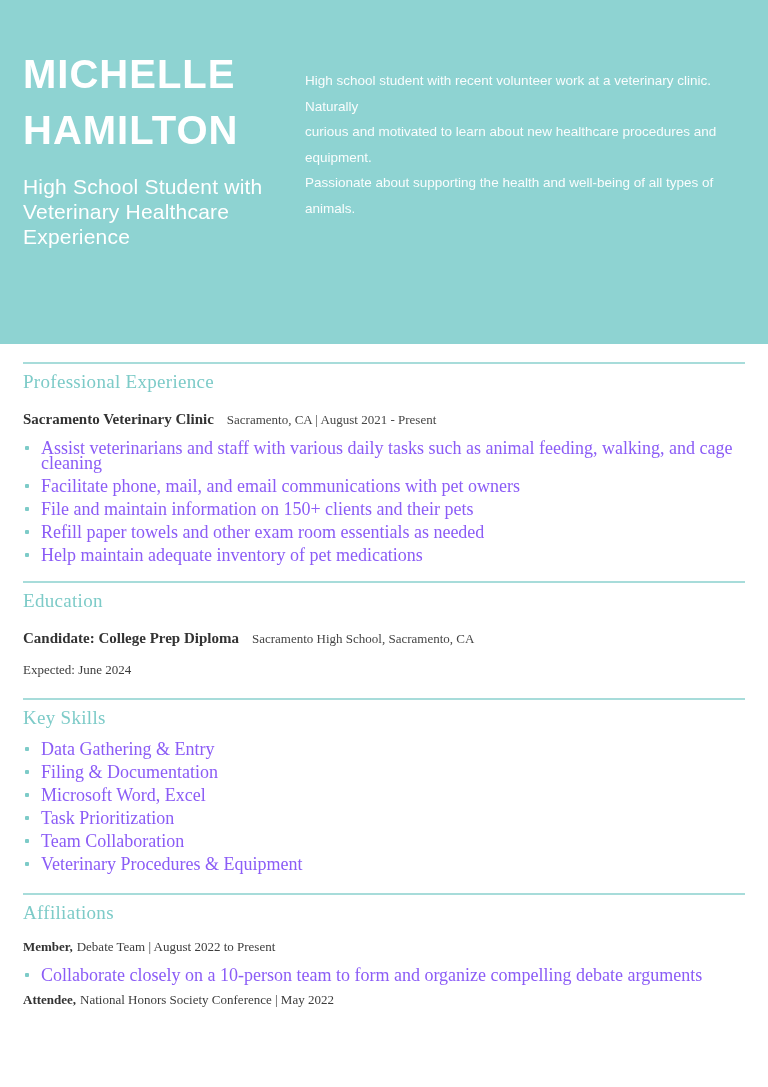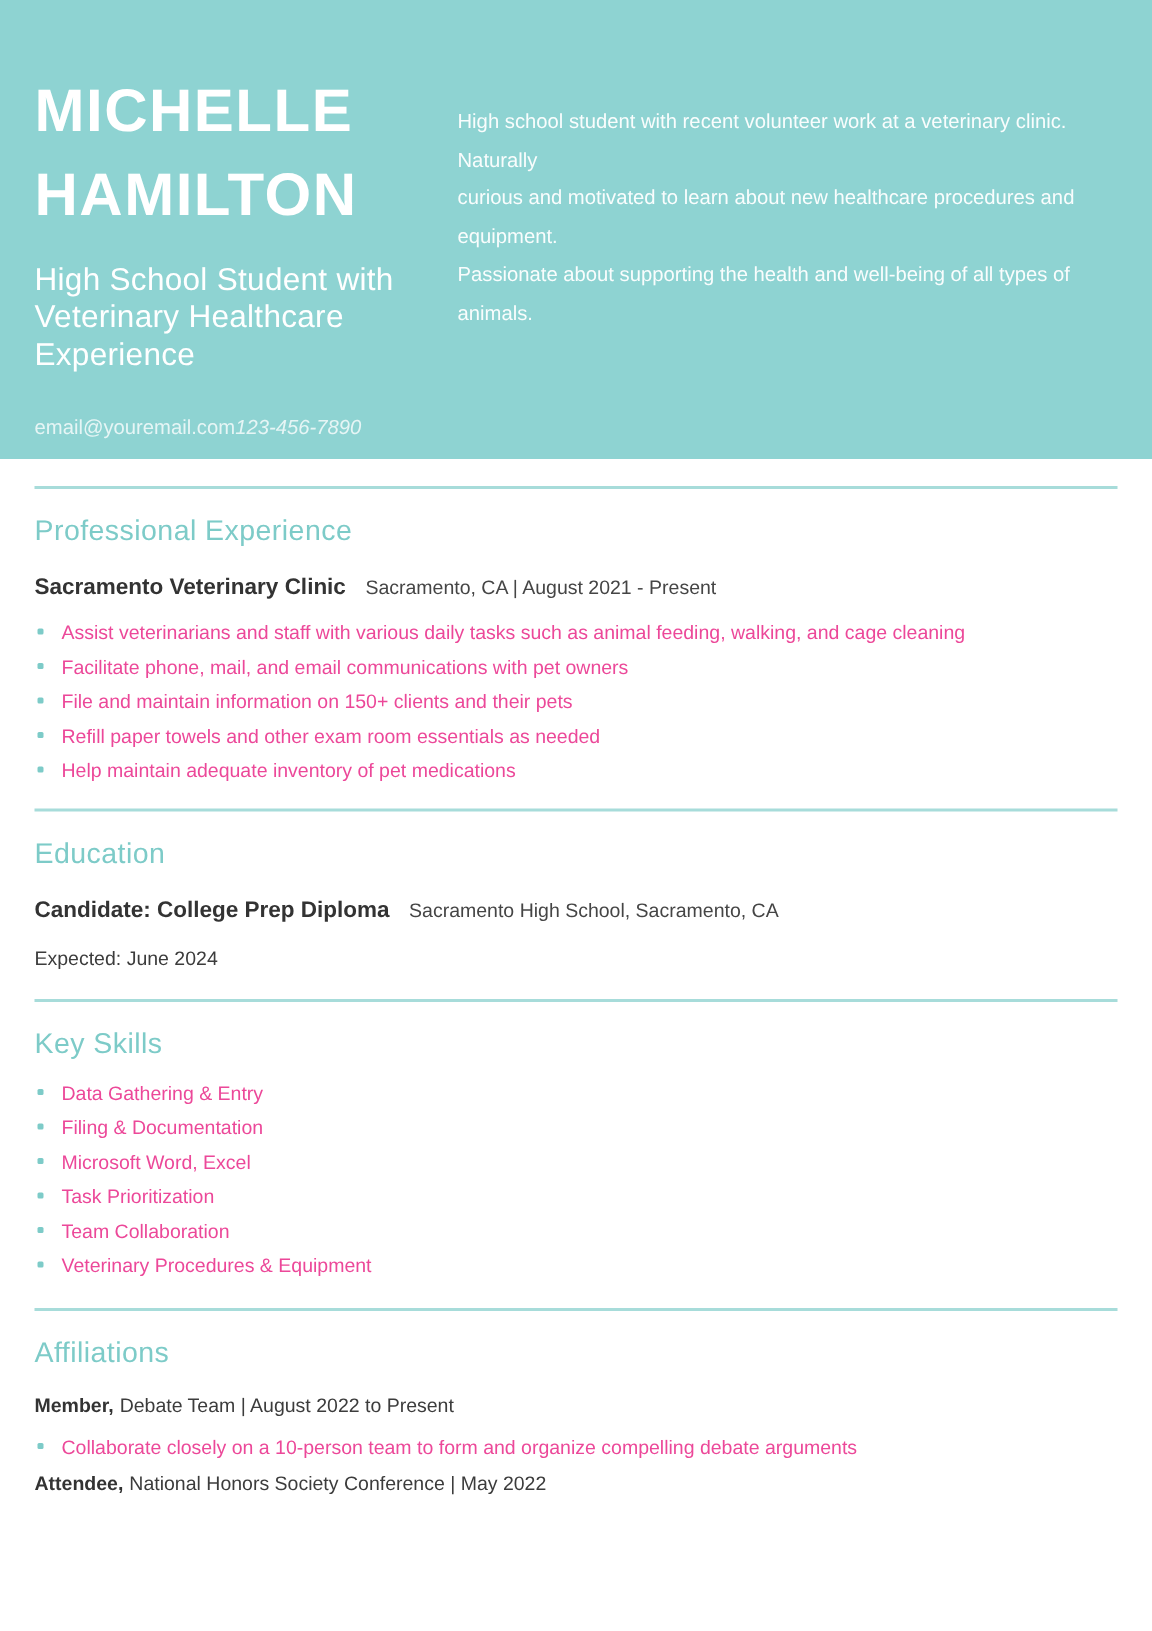--- a/index.html
+++ b/index.html
@@ -8,21 +8,21 @@
     height: 1087px;
     background: #ffffff;
     font-family: "Liberation Sans", sans-serif;
     overflow: hidden;
     color: #3c3c3c;
   }
 
   
   .header {
     display: flex;
-    height: 306px;
+    height: 344px;
     background: #8ed3d2;
     color: #ffffff;
   }
   .header-left {
     width: 285px;
     flex-shrink: 0;
     padding: 46px 0 0 23px;
   }
   .name {
     font-size: 40px;
@@ -52,21 +52,22 @@
   .summary-line {
     font-size: 13.5px;
     line-height: 25.5px;
     color: rgba(255,255,255,0.95);
   }
 
   
   .main { padding: 0 23px; }
   .section {
     border-top: 2px solid #a7dcda;
-    padding-top: 18px;
+    padding-top: 7px;
+    font-family: Liberation Serif, serif;
   }
   .section-pe  { margin-top: 18px; }
   .section-edu { margin-top: 18px; }
   .section-ks  { margin-top: 20px; }
   .section-aff { margin-top: 21px; }
   .section-heading {
     color: #7dcbc8;
     font-size: 19px;
     font-weight: 500;
     letter-spacing: 0.3px;
@@ -88,24 +89,24 @@
     font-size: 13px;
     color: #3c3c3c;
   }
   ul.bullets {
     list-style: none;
     margin-top: 13px;
   }
   .bullets li {
     position: relative;
     padding-left: 18px;
-    font-size: 13px;
+    font-size: 18px;
     line-height: 15px;
     margin-bottom: 8px;
-    color: #ec4899;
+    color: #8b5cf6;
   }
   .marker {
     position: absolute;
     left: 2px;
     top: 5px;
     width: 4px;
     height: 4px;
     background: #7dcbc8;
     border-radius: 1px;
   }
@@ -122,21 +123,20 @@
 <body>
 
 <div class="header">
   <div class="header-left">
     <div class="name">
       <div>MICHELLE</div>
       <div>HAMILTON</div>
     </div>
     <div class="prof-title">High School Student with Veterinary Healthcare Experience</div>
     <div class="contact">
-      <div><span>email@youremail.com</span><span class="phone">123-456-7890</span></div>
     </div>
   </div>
   <div class="header-right">
     <div class="summary-line">High school student with recent volunteer work at a veterinary clinic. Naturally</div>
     <div class="summary-line">curious and motivated to learn about new healthcare procedures and equipment.</div>
     <div class="summary-line">Passionate about supporting the health and well-being of all types of animals.</div>
   </div>
 </div>
 
 <div class="main">

